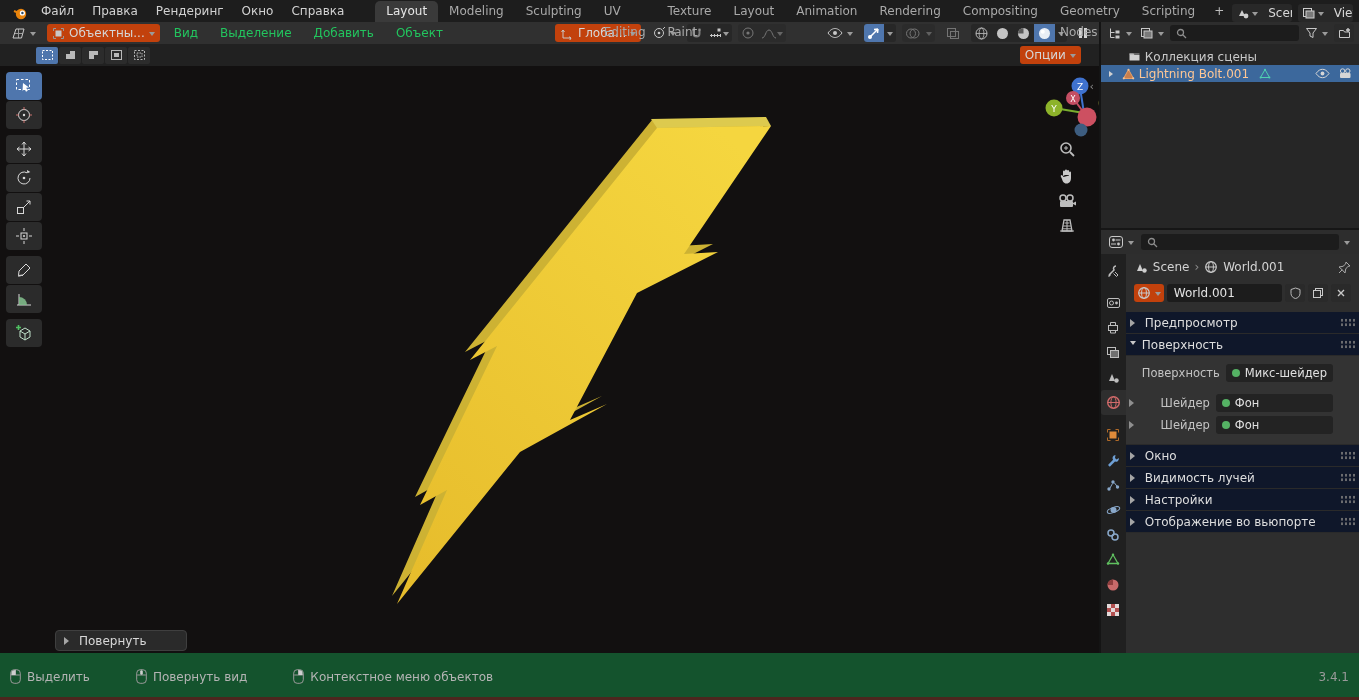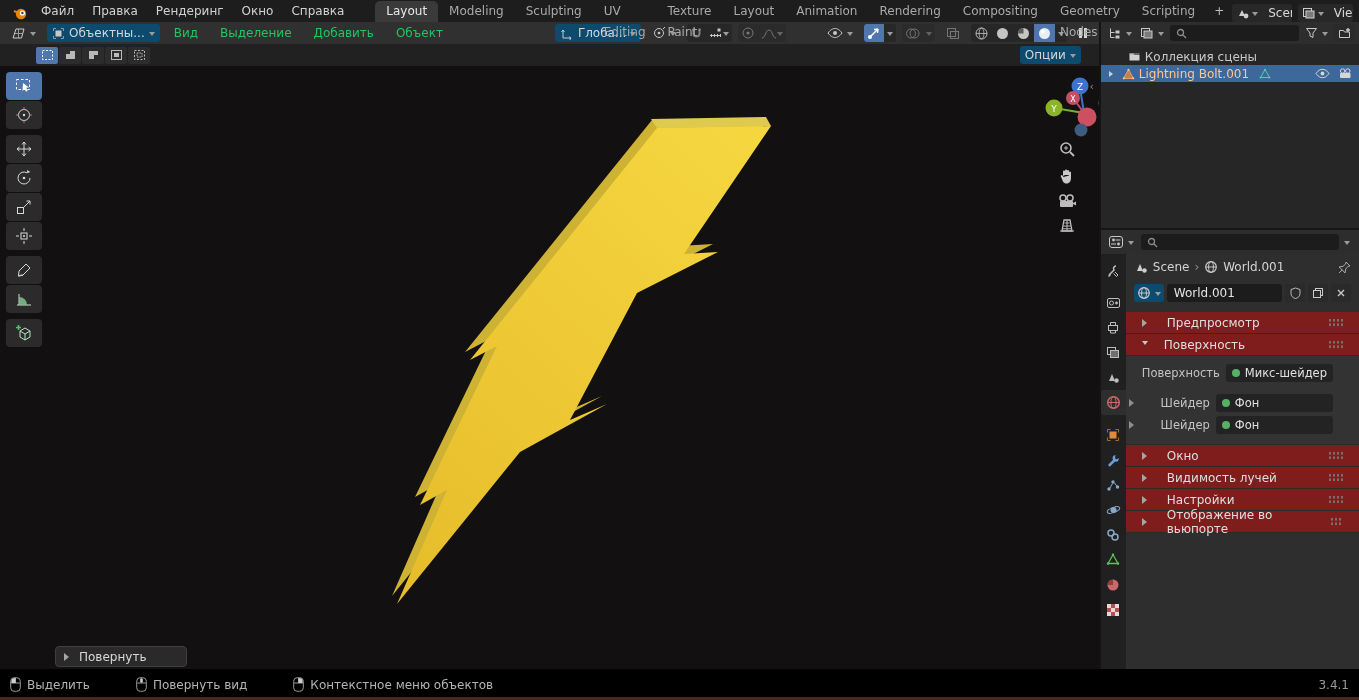--- a/index.html
+++ b/index.html
@@ -16,21 +16,21 @@
   .tab.addtab{color:#bdbdbd;padding:0 8px}
   .idwidget{display:flex;align-items:center;height:18px;background:#282828;border-radius:3px;overflow:hidden;margin-right:6px}
   .idwidget .seg{display:flex;align-items:center;gap:2px;padding:0 4px;height:100%}
   .idwidget .nm{padding:0 6px;color:#d8d8d8;min-width:62px}
 
   
   .main{flex:1;display:flex;min-height:0}
   .vp{flex:1;display:flex;flex-direction:column;min-width:0;border-right:2px solid #141414}
 
   .vph{flex:0 0 22px;background:#303030;display:flex;align-items:center;padding:0 6px;gap:6px}
-  .btn{display:inline-flex;align-items:center;gap:4px;background:#0c4a6e;border-radius:3px;height:18px;padding:0 5px;color:#d6d6d6}
+  .btn{display:inline-flex;align-items:center;gap:4px;background:#c2410c;border-radius:3px;height:18px;padding:0 5px;color:#d6d6d6}
   .btn.flat{background:transparent}
   .grp{display:inline-flex;background:#272727;border-radius:3px;height:18px;align-items:center;overflow:hidden}
   .grp .cell{display:flex;align-items:center;justify-content:center;height:100%;padding:0 3px}
   .grp .cell.on{background:#4f76ad}
   .hmenu{padding:0 8px;line-height:22px;color:#22c55e}
   .ch{width:0;height:0;border:3px solid transparent;border-top:4px solid #9b9b9b;margin-top:4px}
   .spacer{flex:1}
 
   .tset{flex:0 0 22px;background:#212121;display:flex;align-items:center;padding:0 10px}
   .smode{display:flex;gap:1px;margin-left:26px}
@@ -72,33 +72,33 @@
   .pgap{height:7px}
   .pcontent{flex:1;background:#2e2e2e;display:flex;flex-direction:column;min-width:0}
 
   .crumb{height:26px;display:flex;align-items:center;gap:5px;padding:0 8px;color:#d3d3d3}
   .crumb .pin{margin-left:auto}
   .namerow{height:26px;display:flex;align-items:center;gap:3px;padding:0 8px}
   .namefield{flex:1;background:#1c1c1c;border-radius:3px;height:18px;line-height:18px;padding:0 7px;color:#e2e2e2}
   .sqbtn{width:20px;height:18px;background:#2a2a2a;border-radius:3px;display:flex;align-items:center;justify-content:center}
 
   .panelwrap{margin-top:6px;display:flex;flex-direction:column}
-  .phead{height:22px;background:#7f1d1d;display:flex;align-items:center;gap:16px;padding:0 16px;color:#dedede;border-bottom:1px solid #2a2a2a}
+  .phead{height:22px;background:#0f172a;display:flex;align-items:center;gap:6px;padding:0 4px;color:#dedede;border-bottom:1px solid #2a2a2a}
   .phead .dots{margin-left:auto;width:15px;height:9px;background-image:radial-gradient(#7a7a7a 1px,transparent 1.3px);background-size:4px 4.5px;opacity:.85}
   .pbody{background:#333333;padding:6px 0 8px;border-bottom:1px solid #2a2a2a}
   .prow{display:flex;align-items:center;height:22px;padding-right:26px}
   .prow .arr{width:16px;display:flex;justify-content:center}
   .prow .lab{flex:0 0 74px;text-align:right;color:#c3c3c3;padding-right:6px;font-size:11.5px;white-space:nowrap}
   .pval{flex:1;display:flex;align-items:center;gap:5px;background:#232323;border-radius:3px;height:18px;padding:0 6px;color:#e0e0e0;font-size:11.5px;white-space:nowrap;overflow:hidden}
   .dot{width:8px;height:8px;border-radius:50%;background:#55b264;flex:0 0 8px}
   .dot.gray{background:#8b8b8b}
   .gaprow{height:8px}
 
   
-  .status{flex:0 0 23px;background:#000000;display:flex;align-items:center;padding:8px 10px;position:relative;color:#b4b4b4}
+  .status{flex:0 0 23px;background:#14532d;display:flex;align-items:center;padding:16px 10px;position:relative;color:#b4b4b4}
   .status::after{content:"";position:absolute;left:0;right:0;bottom:0;height:3px;background:#4d261e}
   .sitem{display:flex;align-items:center;gap:6px;margin-right:46px}
   .version{margin-left:auto;color:#9a9a9a}
   svg{display:block}
 </style>
 </head>
 <body>
 
 <div class="app">
 

